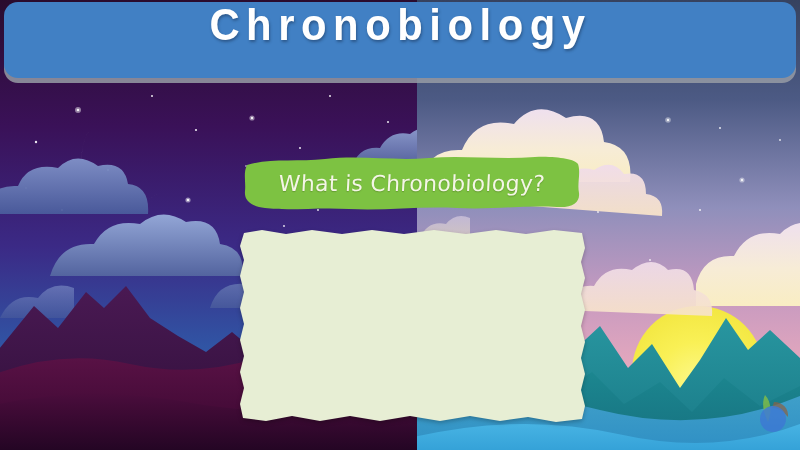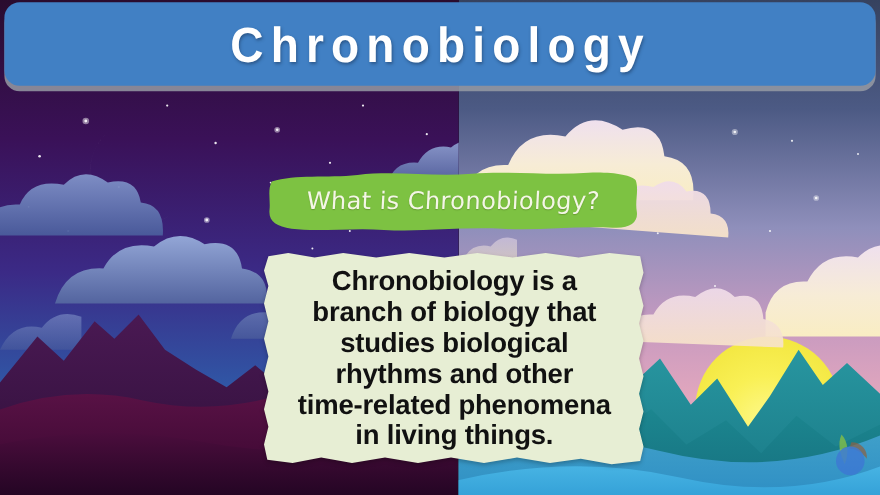--- a/index.html
+++ b/index.html
@@ -29,21 +29,20 @@
   .titlebar {
     position: absolute;
     left: 4px;
     top: 2px;
     width: 792px;
     height: 76px;
     background: #4180c4;
     border-radius: 14px;
     box-shadow: 0 5px 0 0 rgba(150,155,165,0.85);
     display: flex;
-    align-items: center;
     justify-content: center;
     z-index: 40;
   }
   .titlebar .title-text {
     color: #ffffff;
     font-family: "Liberation Sans Narrow", "Liberation Sans", sans-serif;
     font-weight: 700;
     font-size: 45px;
     letter-spacing: 7px;
     line-height: 1;
@@ -338,28 +337,20 @@
     <div class="q-text">What is Chronobiology?</div>
   </div>
 
   <div class="paper-card">
     <svg class="paper-bg" viewBox="0 0 350 195" preserveAspectRatio="none" xmlns="http://www.w3.org/2000/svg">
       <path d="M6,5 L24,2 L48,6 L74,2 L104,6 L134,2 L166,6 L196,2 L228,6 L258,2 L288,6 L316,2 L344,5
                L347,20 L343,34 L347,50 L343,66 L347,82 L343,98 L347,114 L343,130 L347,146 L343,162 L347,178 L344,191
                L318,194 L290,189 L262,193 L232,188 L202,193 L172,188 L142,193 L112,188 L82,193 L54,188 L28,193 L5,190
                L2,176 L6,160 L2,144 L6,128 L2,112 L6,96 L2,80 L6,64 L2,48 L6,32 L2,18 Z" fill="#e7eed4"></path>
     </svg>
-    <div class="body-text">
-      <span>Chronobiology is a</span>
-      <span>branch of biology that</span>
-      <span>studies biological</span>
-      <span>rhythms and other</span>
-      <span>time-related phenomena</span>
-      <span>in living things.</span>
-    </div>
   </div>
 
   <div class="logo">
     <svg viewBox="0 0 40 44" xmlns="http://www.w3.org/2000/svg">
       <path d="M13 3 C19 9 20 20 16 30 C12 22 9 12 13 3 Z" fill="#8ec63f"></path>
       <path d="M22 10 C31 10 37 17 36 25 C31 19 26 16 20 16 Z" fill="#8a6246"></path>
       <circle cx="21" cy="27" r="13" fill="#3f6fd8" opacity="0.85"></circle>
       <path d="M21 14 a13 13 0 0 1 0 26 a9 9 0 0 0 0 -26 Z" fill="#2f5ec0" opacity="0.5"></path>
     </svg>
   </div>

